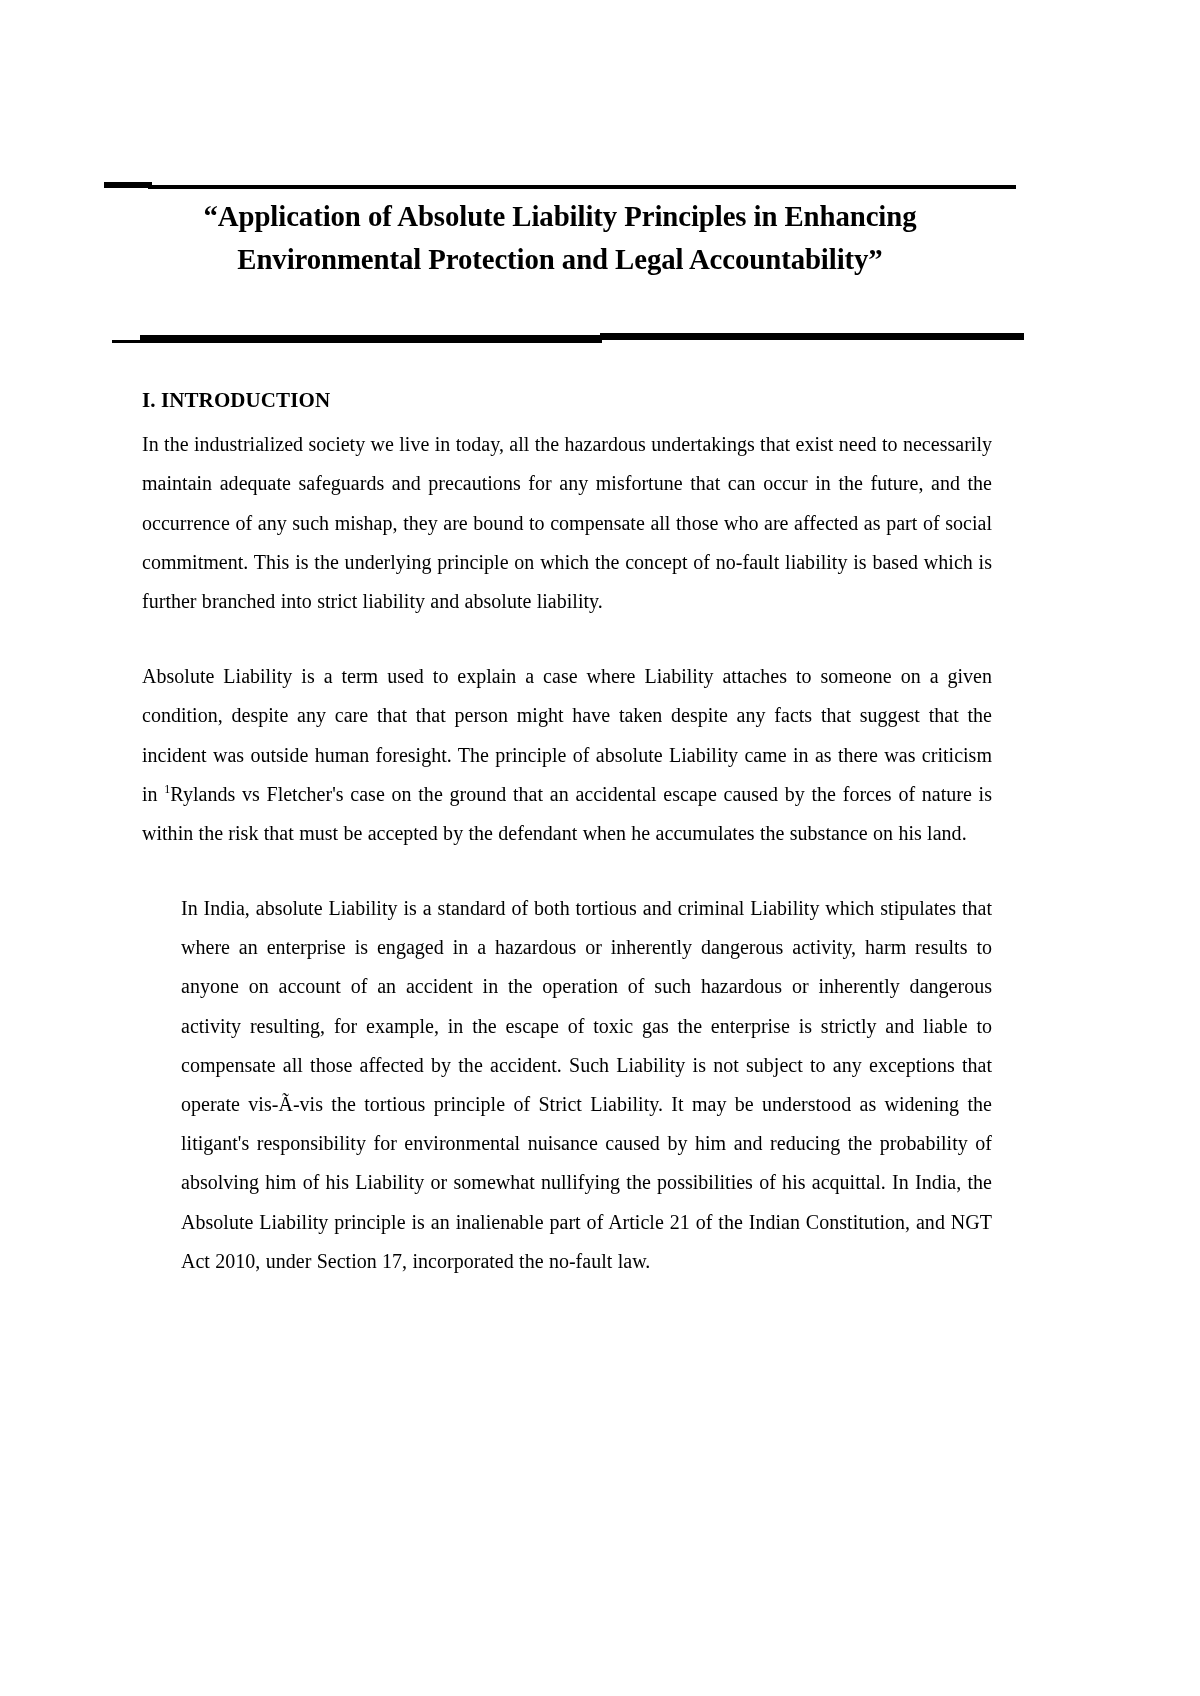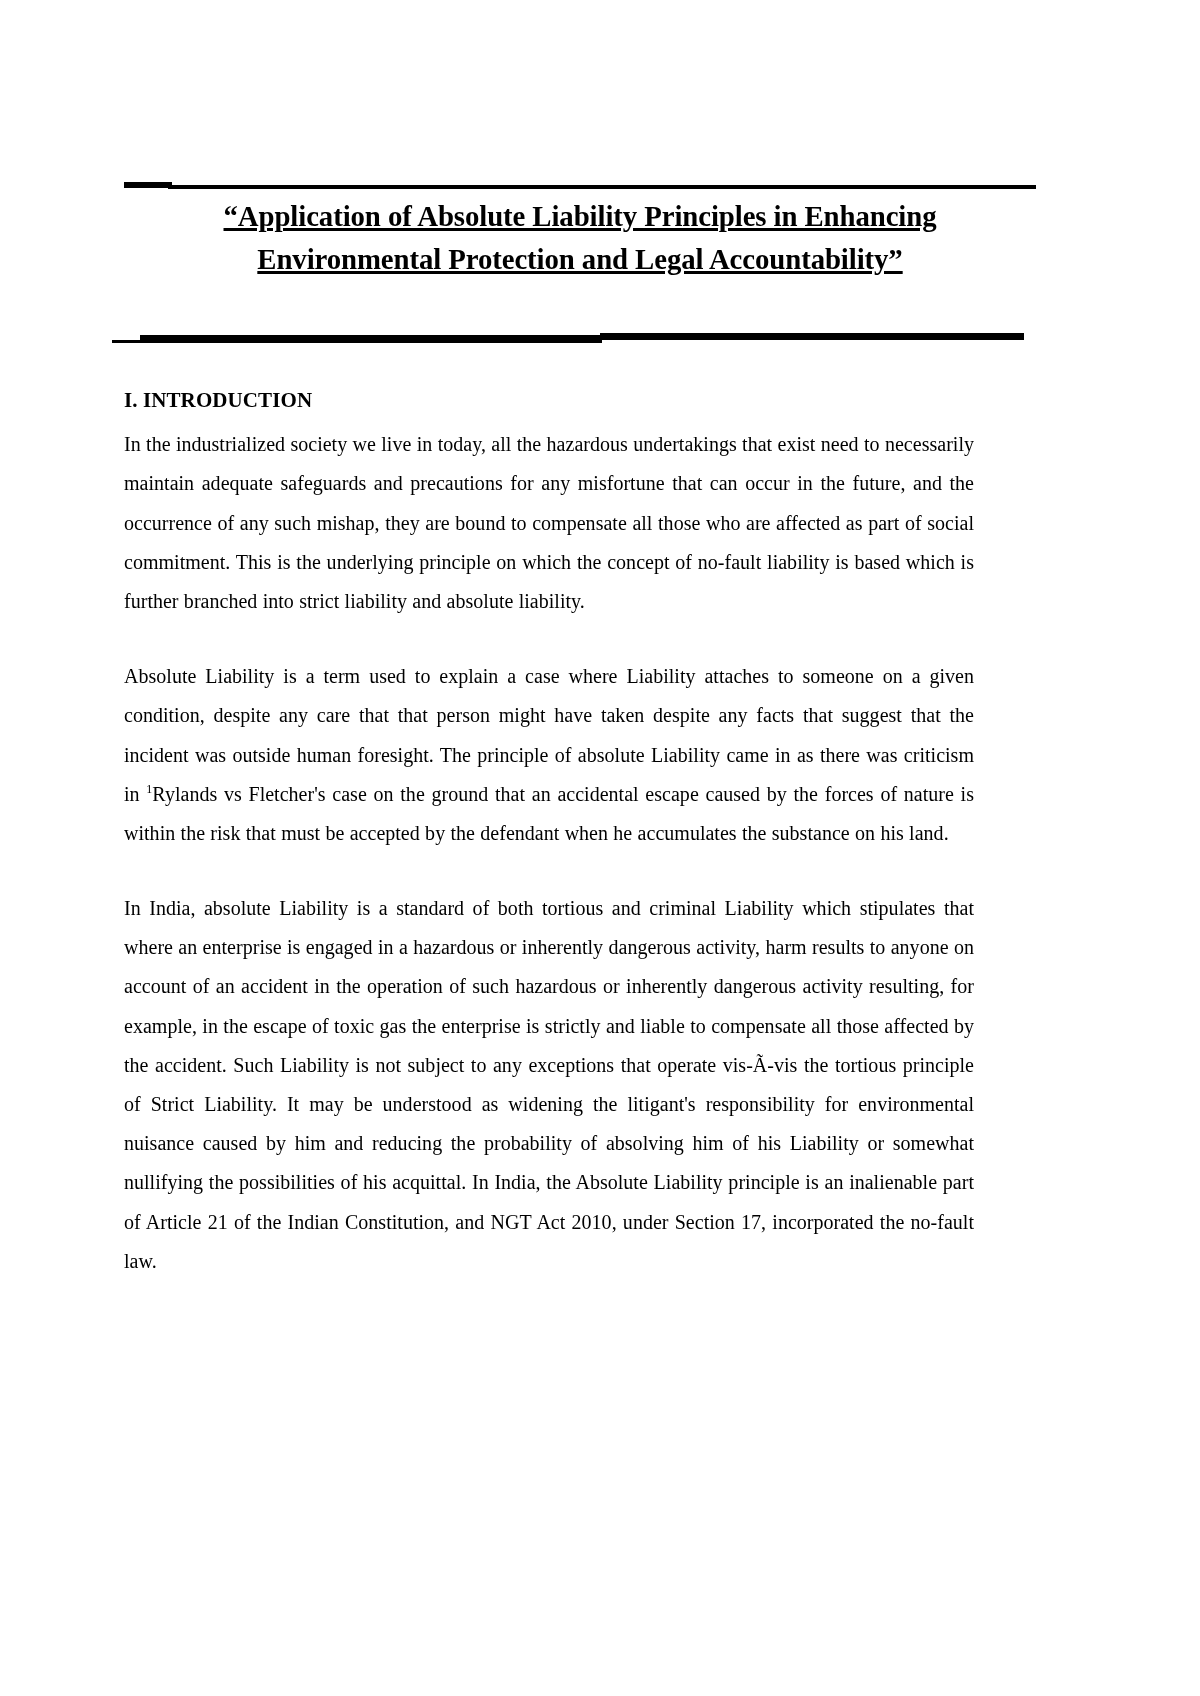--- a/index.html
+++ b/index.html
@@ -20,24 +20,23 @@
     width: 1200px;
     height: 1696px;
     box-sizing: border-box;
     background: #ffffff;
     overflow: hidden;
   }
 
   
   .title-block {
     position: absolute;
-    left: 124px;
+    left: 104px;
     top: 182px;
     width: 912px;
-    text-decoration: underline;
   }
 
   
   .rule-top {
     position: relative;
     height: 7px;
     width: 100%;
   }
   .rule-top .seg-thick {
     position: absolute;
@@ -98,21 +97,21 @@
     left: 488px;
     top: 11px;
     right: 0;
     height: 7px;
     background: #000;
   }
 
   
   .body-area {
     position: absolute;
-    left: 124px;
+    left: 142px;
     top: 388px;
     width: 850px;
   }
 
   .section-heading {
     font-size: 21px;
     font-weight: bold;
     line-height: 1.2;
     margin: 0 0 12px 0;
     letter-spacing: 0.1px;
@@ -122,20 +121,21 @@
     font-size: 20px;
     line-height: 1.96;
     text-align: justify;
     text-justify: inter-word;
     margin: 0 0 36px 0;
     letter-spacing: 0.02px;
     word-spacing: 0.3px;
   }
   p.para:last-child {
     margin-bottom: 0;
+    margin-left: 39px;
   }
   p.para.first {
     text-align: justify;
   }
 
   .fn-sup {
     font-size: 12px;
     vertical-align: super;
     line-height: 0;
   }

